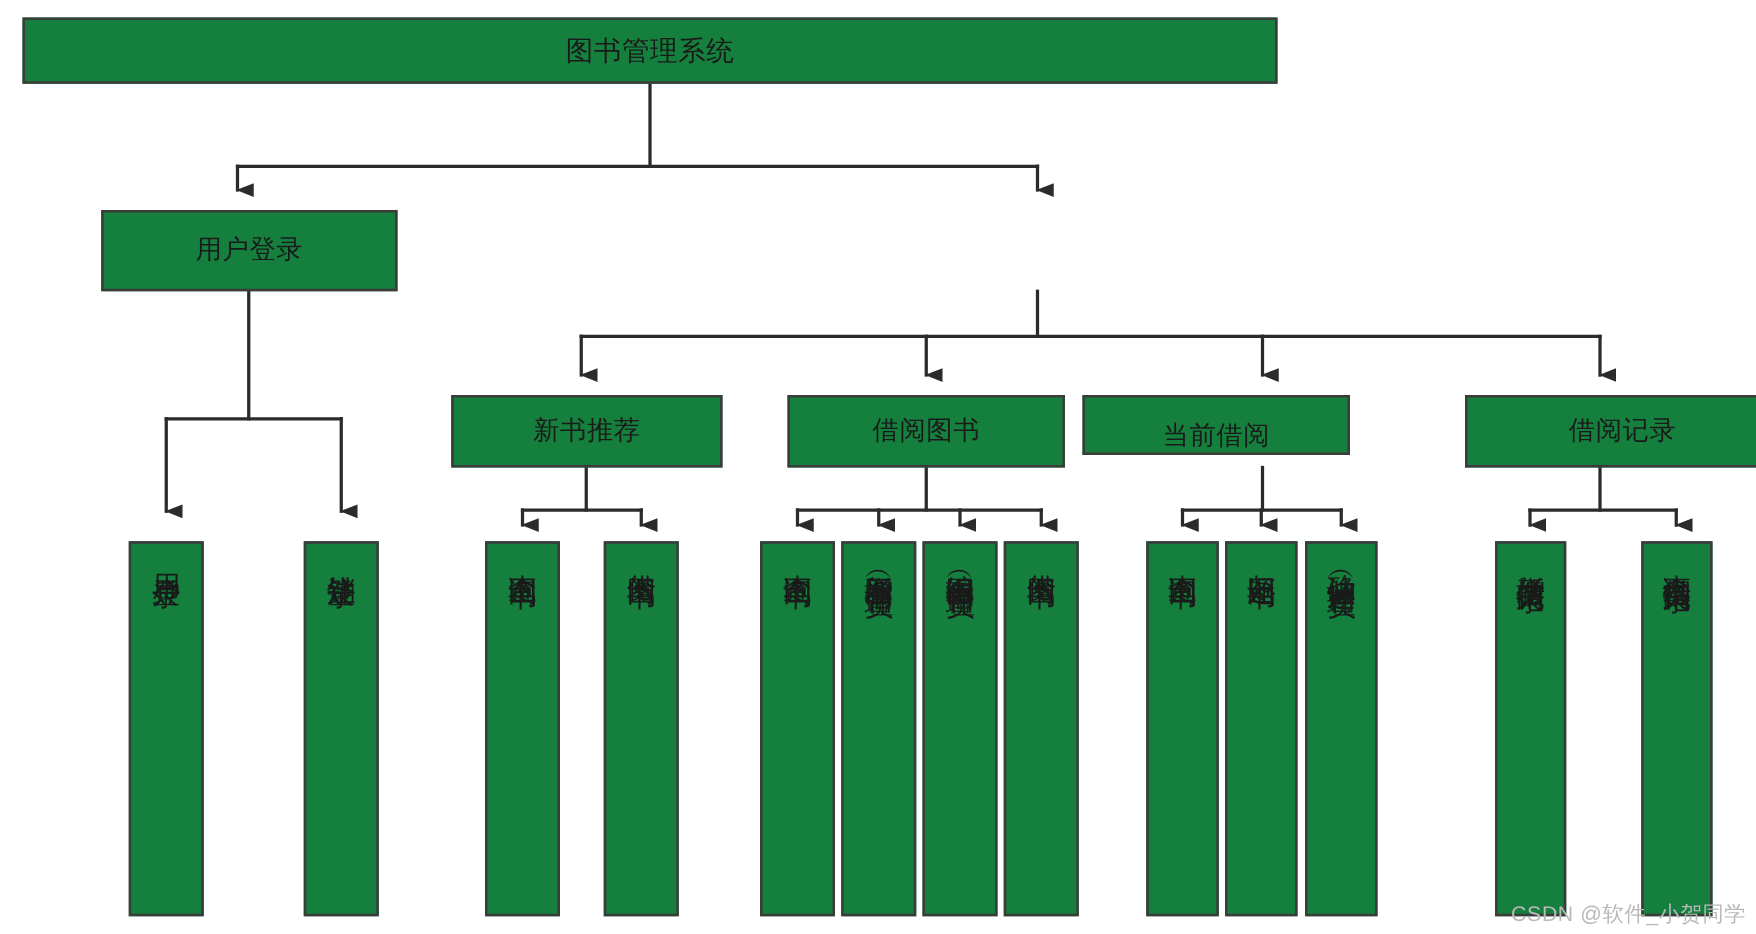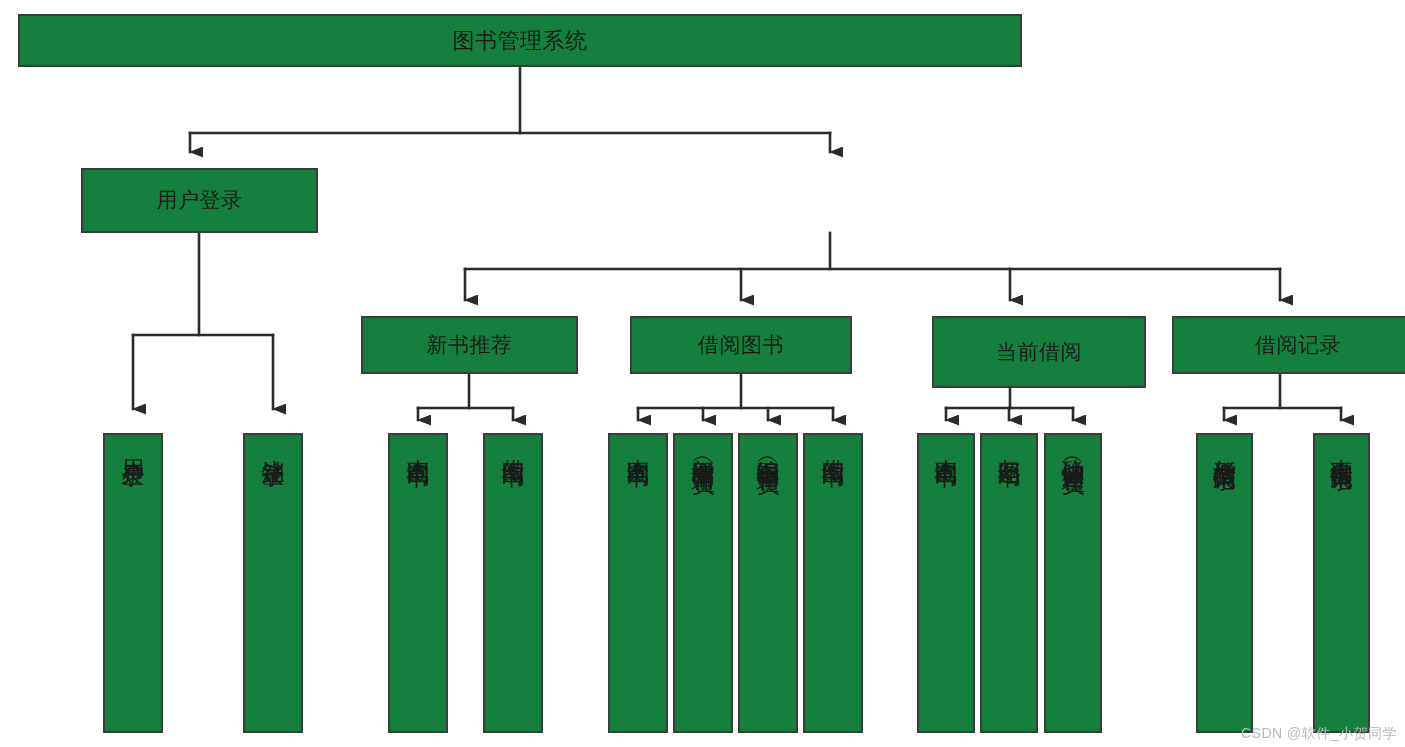--- a/index.html
+++ b/index.html
@@ -58,21 +58,21 @@
     text-orientation: upright;
     font-size: 23px;
     line-height: 1.0;
     letter-spacing: 2px;
     white-space: nowrap;
   }
   #watermark {
     position: absolute;
     right: 8px;
     bottom: 4px;
-    font-size: 14px;
+    font-size: 17px;
     color: #b9b9b9;
     z-index: 5;
     white-space: nowrap;
     letter-spacing: 0.5px;
   }
 </style>
 </head>
 <body>
 
 <div id="canvas">
@@ -134,21 +134,21 @@
   <div class="node h" style="left:81px; top:168px; width:237px; height:65px;">
     <span class="lbl">用户登录</span>
   </div>
 
   <div class="node h" style="left:361px; top:316px; width:217px; height:58px;">
     <span class="lbl">新书推荐</span>
   </div>
   <div class="node h" style="left:630px; top:316px; width:222px; height:58px;">
     <span class="lbl">借阅图书</span>
   </div>
-  <div class="node h" style="left:932px; top:316px; width:214px; height:72px;">
+  <div class="node h" style="left:866px; top:316px; width:214px; height:48px;align-items:flex-end;">
     <span class="lbl">当前借阅</span>
   </div>
   <div class="node h" style="left:1172px; top:316px; width:252px; height:58px;">
     <span class="lbl">借阅记录</span>
   </div>
 
   <div class="node v" style="left:103px; top:433px; width:60px; height:300px;">
     <span class="lbl">用户登录</span>
   </div>
   <div class="node v" style="left:243px; top:433px; width:60px; height:300px;">

